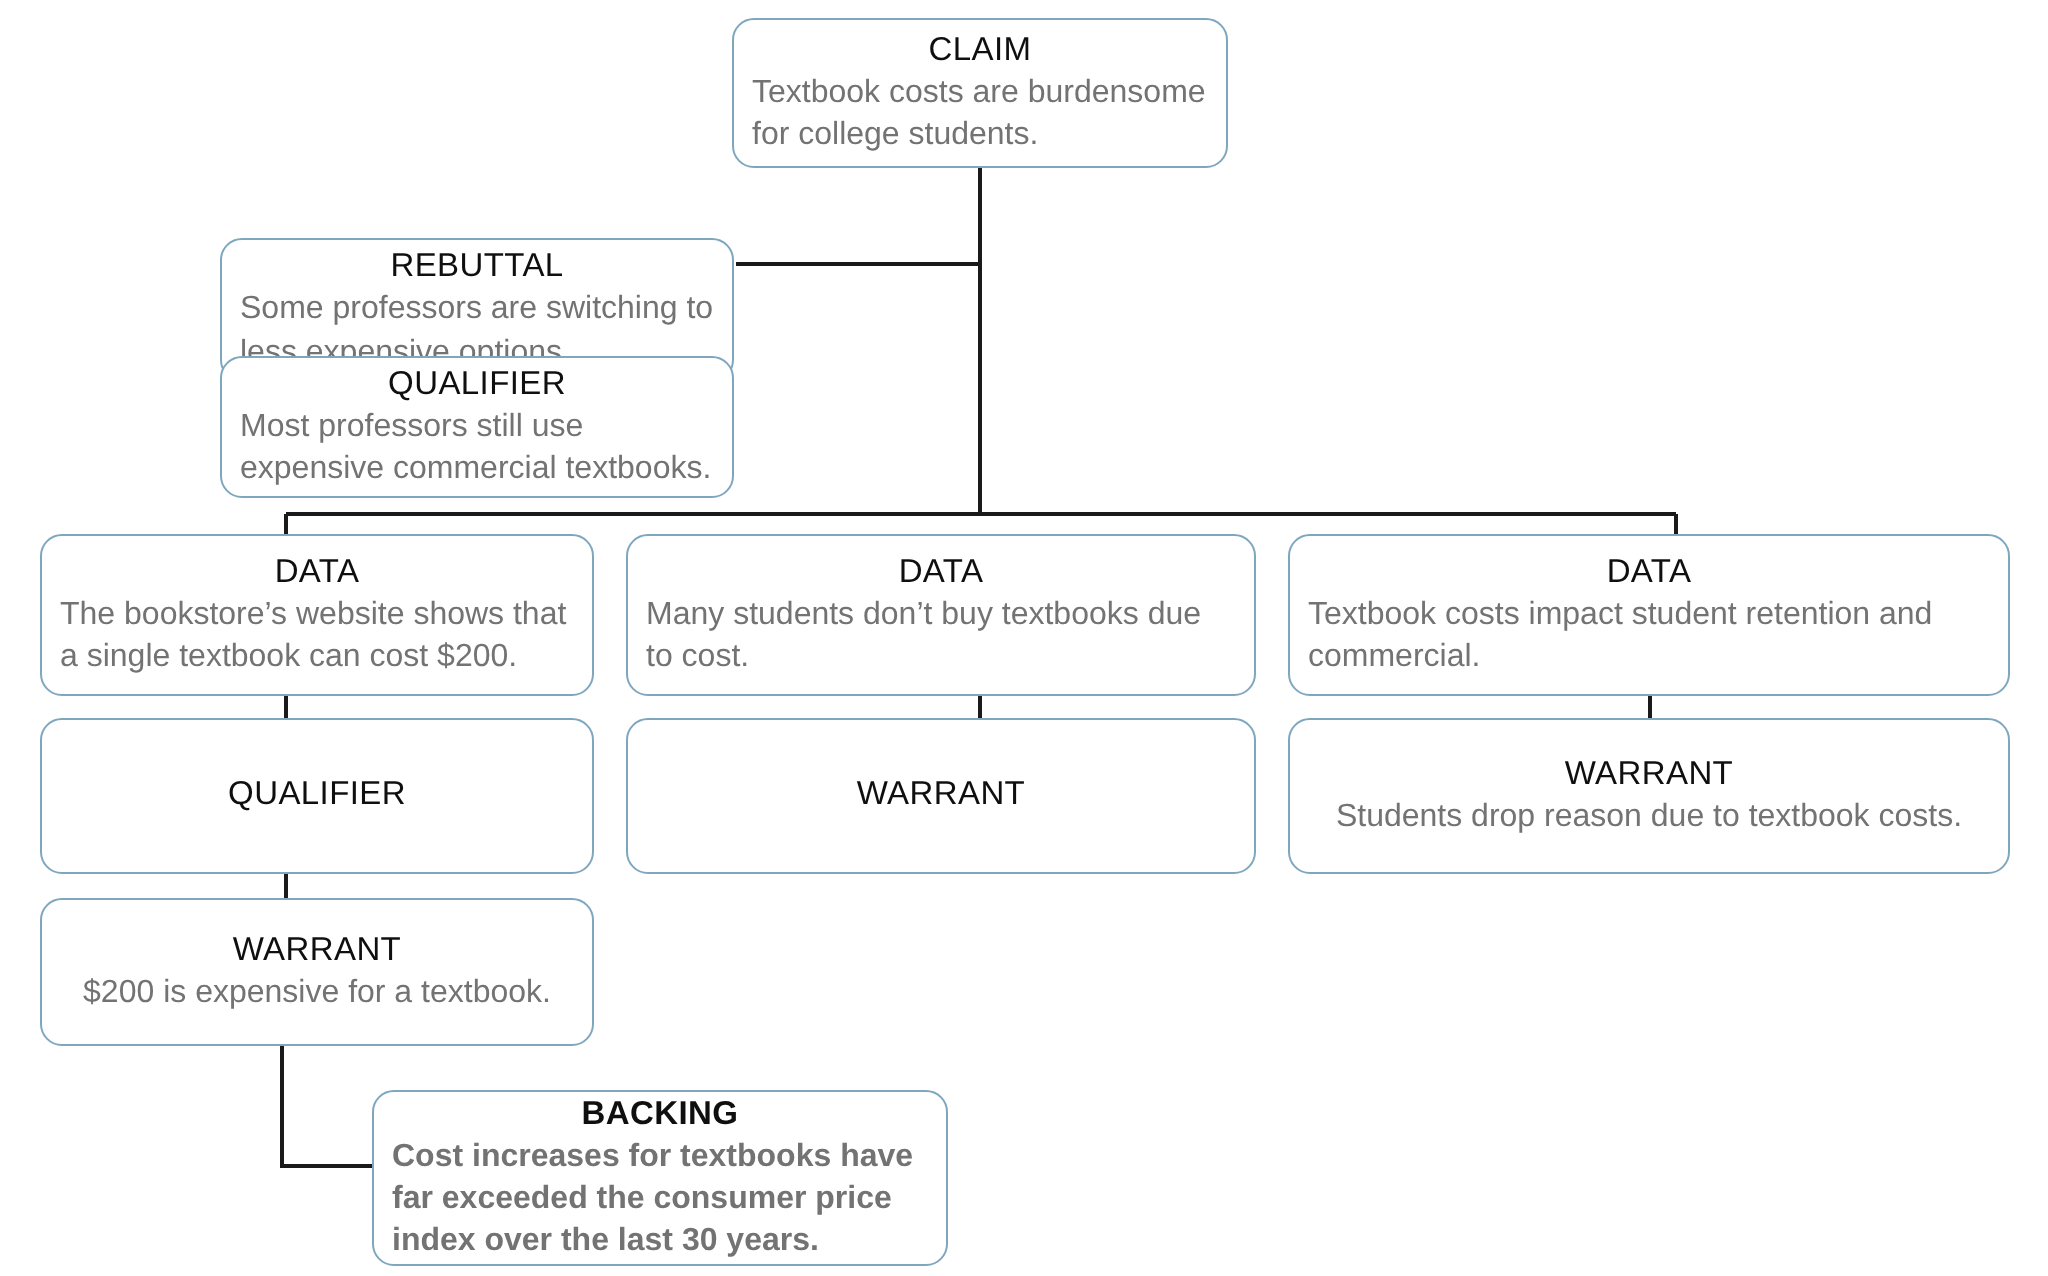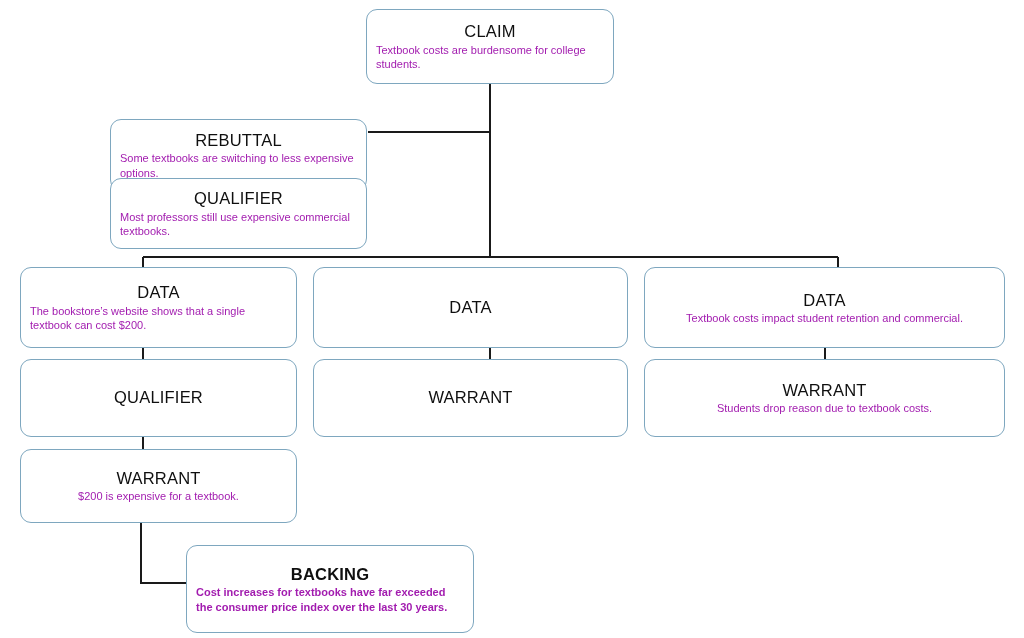--- a/index.html
+++ b/index.html
@@ -40,23 +40,23 @@
   }
   .node-title {
     font-size: 16.5px;
     line-height: 1.22;
     letter-spacing: 0.2px;
     color: #0f0f0f;
     margin-bottom: 1px;
     white-space: nowrap;
   }
   .node-body {
-    font-size: 11px;
+    font-size: 16px;
     line-height: 1.32;
-    color: #a21caf;
+    color: #737373;
   }
 </style>
 </head>
 <body>
 
 <div id="canvas">
 
   <svg id="connectors" viewBox="0 0 1024 638" width="1024" height="638" xmlns="http://www.w3.org/2000/svg">
     <g stroke="#1a1a1a" stroke-width="2.2" fill="none" shape-rendering="crispEdges">
 
@@ -81,21 +81,21 @@
     </g>
   </svg>
 
   <div class="node" style="left:366px; top:9px; width:248px; height:75px;">
     <div class="node-title">CLAIM</div>
     <div class="node-body">Textbook costs are burdensome for college students.</div>
   </div>
 
   <div class="node" style="left:110px; top:95px; width:257px; height:72px;margin-top:24px;">
     <div class="node-title">REBUTTAL</div>
-    <div class="node-body">Some textbooks are switching to less expensive options.</div>
+    <div class="node-body">Some professors are switching to less expensive options.</div>
   </div>
 
   <div class="node" style="left:110px; top:178px; width:257px; height:71px;">
     <div class="node-title">QUALIFIER</div>
     <div class="node-body">Most professors still use expensive commercial textbooks.</div>
   </div>
 
   <div class="node" style="left:20px; top:267px; width:277px; height:81px;">
     <div class="node-title">DATA</div>
     <div class="node-body">The bookstore’s website shows that a single textbook can cost $200.</div>
@@ -110,20 +110,21 @@
     <div class="node-body">$200 is expensive for a textbook.</div>
   </div>
 
   <div class="node" style="left:186px; top:545px; width:288px; height:88px;font-weight:bold;">
     <div class="node-title">BACKING</div>
     <div class="node-body">Cost increases for textbooks have far exceeded the consumer price index over the last 30 years.</div>
   </div>
 
   <div class="node" style="left:313px; top:267px; width:315px; height:81px;">
     <div class="node-title">DATA</div>
+    <div class="node-body">Many students don’t buy textbooks due to cost.</div>
   </div>
 
   <div class="node" style="left:313px; top:359px; width:315px; height:78px;">
     <div class="node-title">WARRANT</div>
   </div>
 
   <div class="node" style="left:644px; top:267px; width:361px; height:81px;">
     <div class="node-title">DATA</div>
     <div class="node-body">Textbook costs impact student retention and commercial.</div>
   </div>

